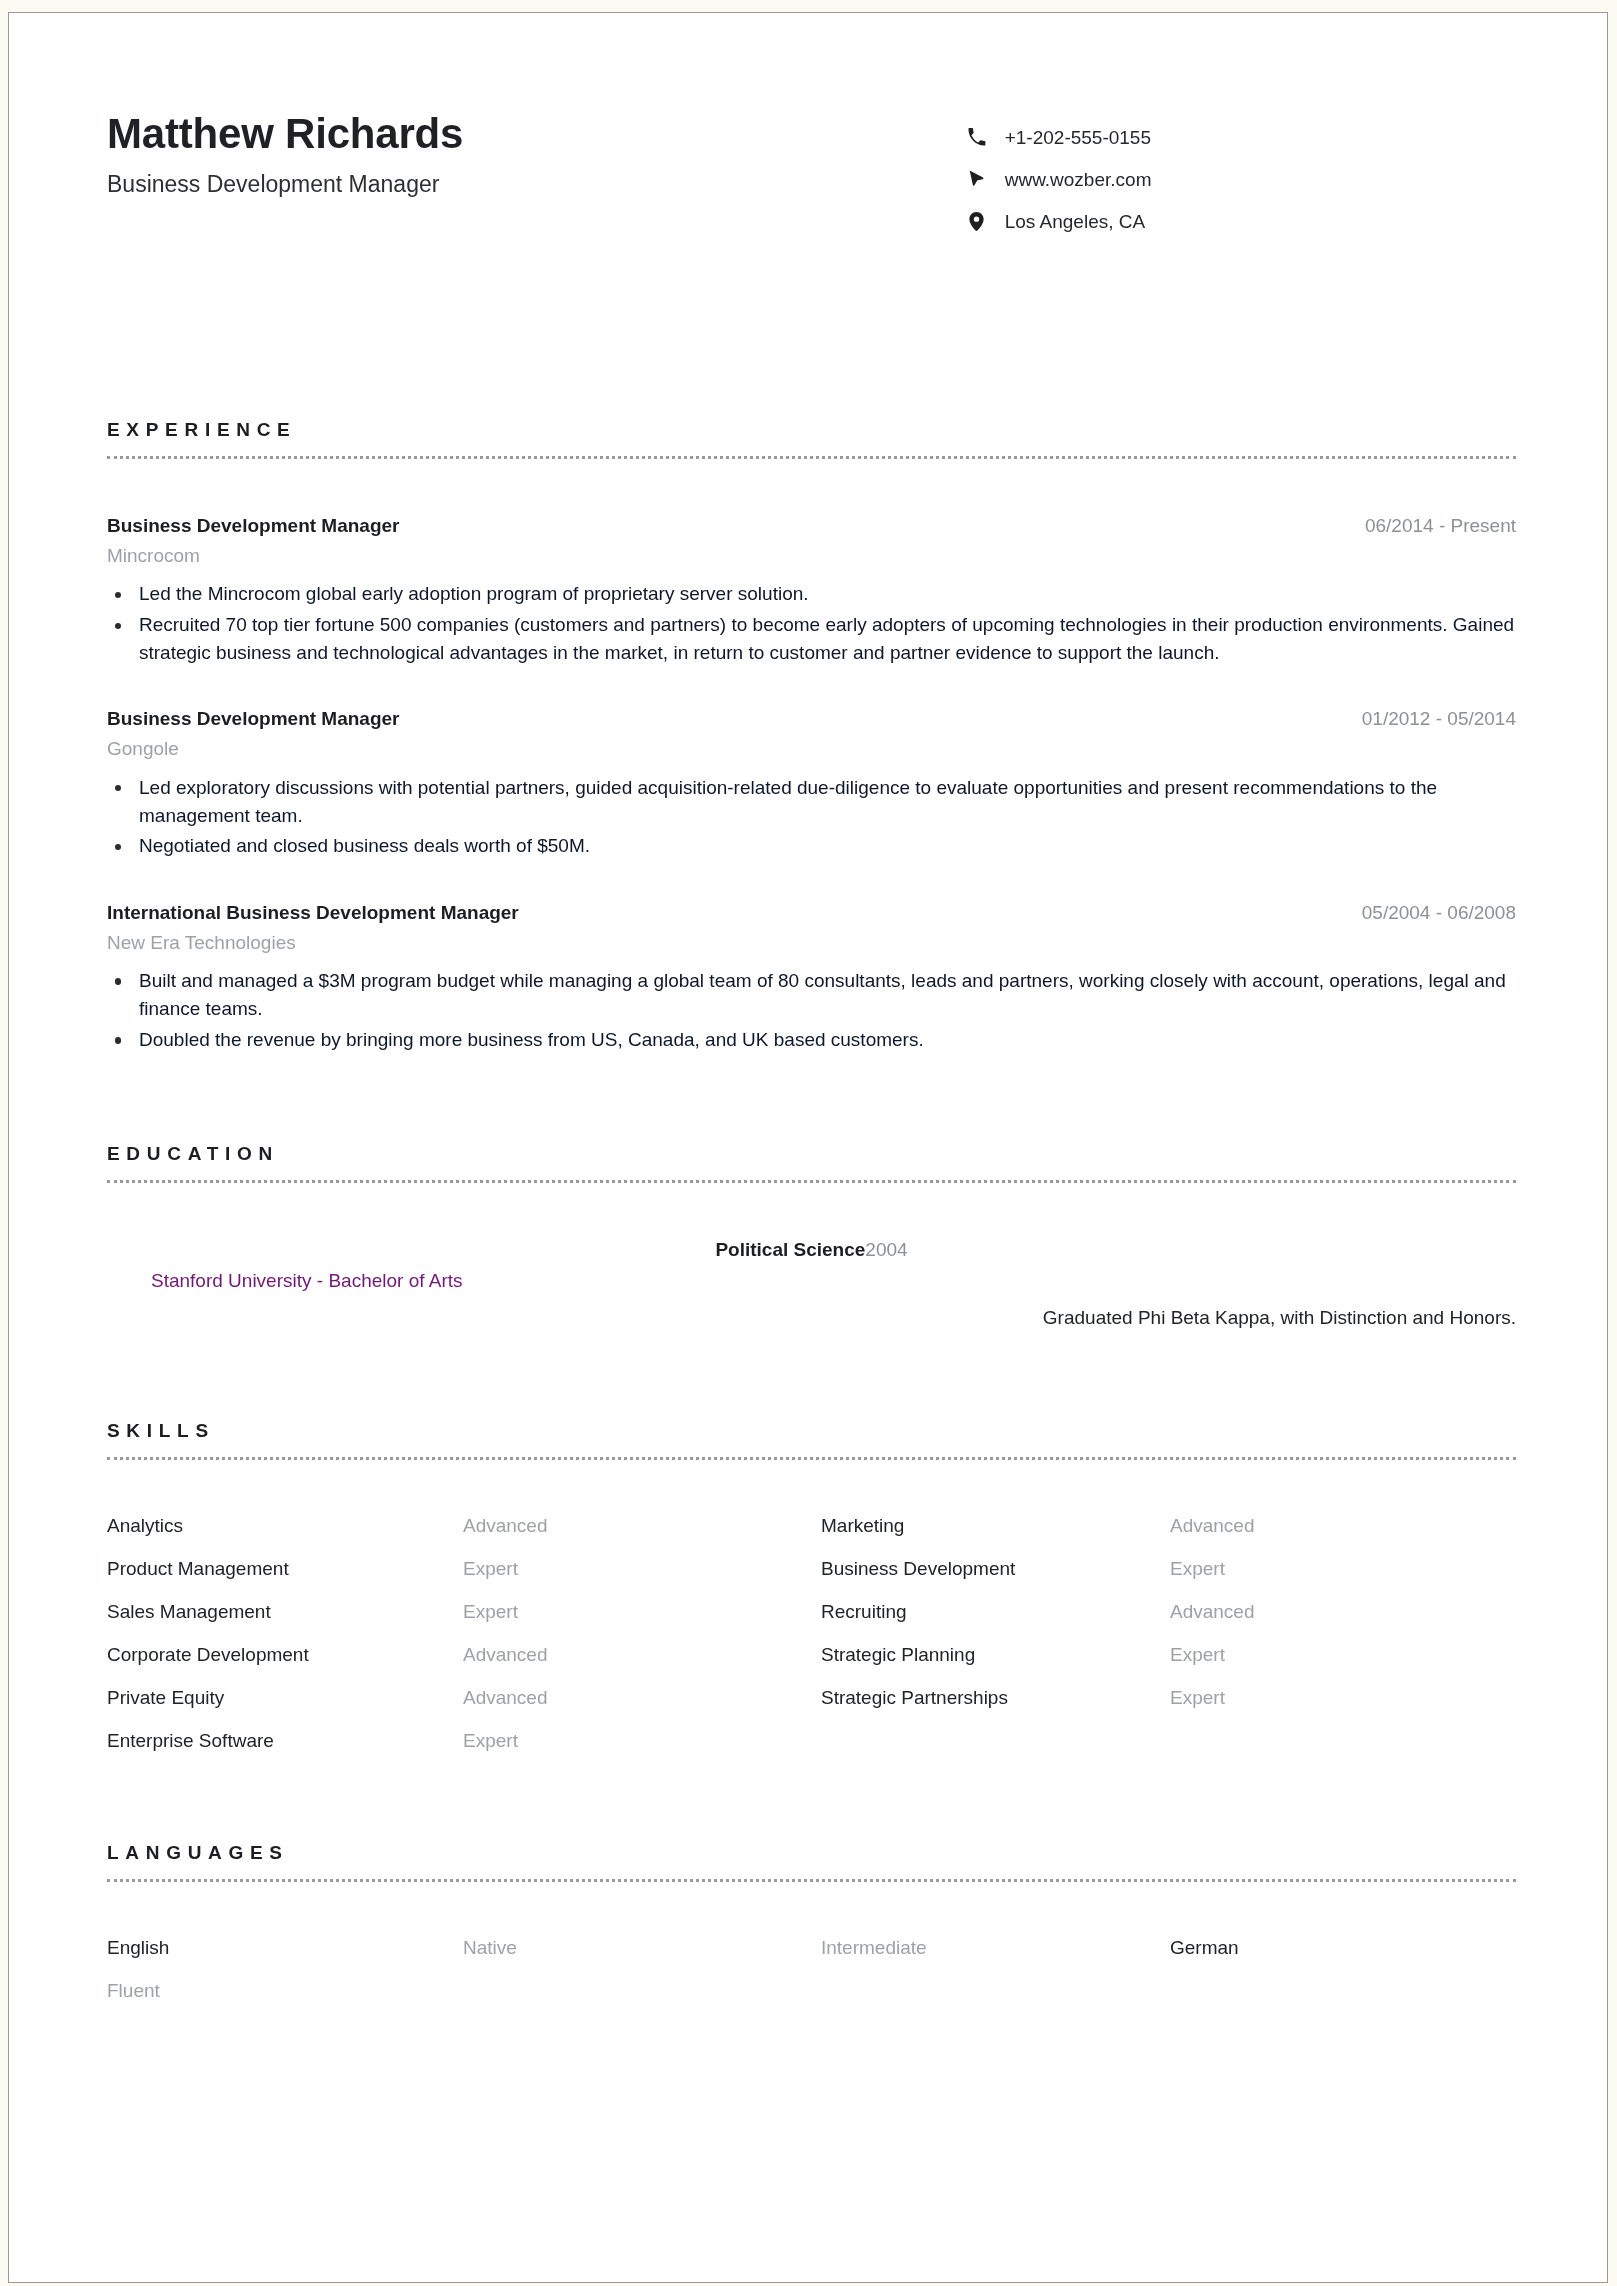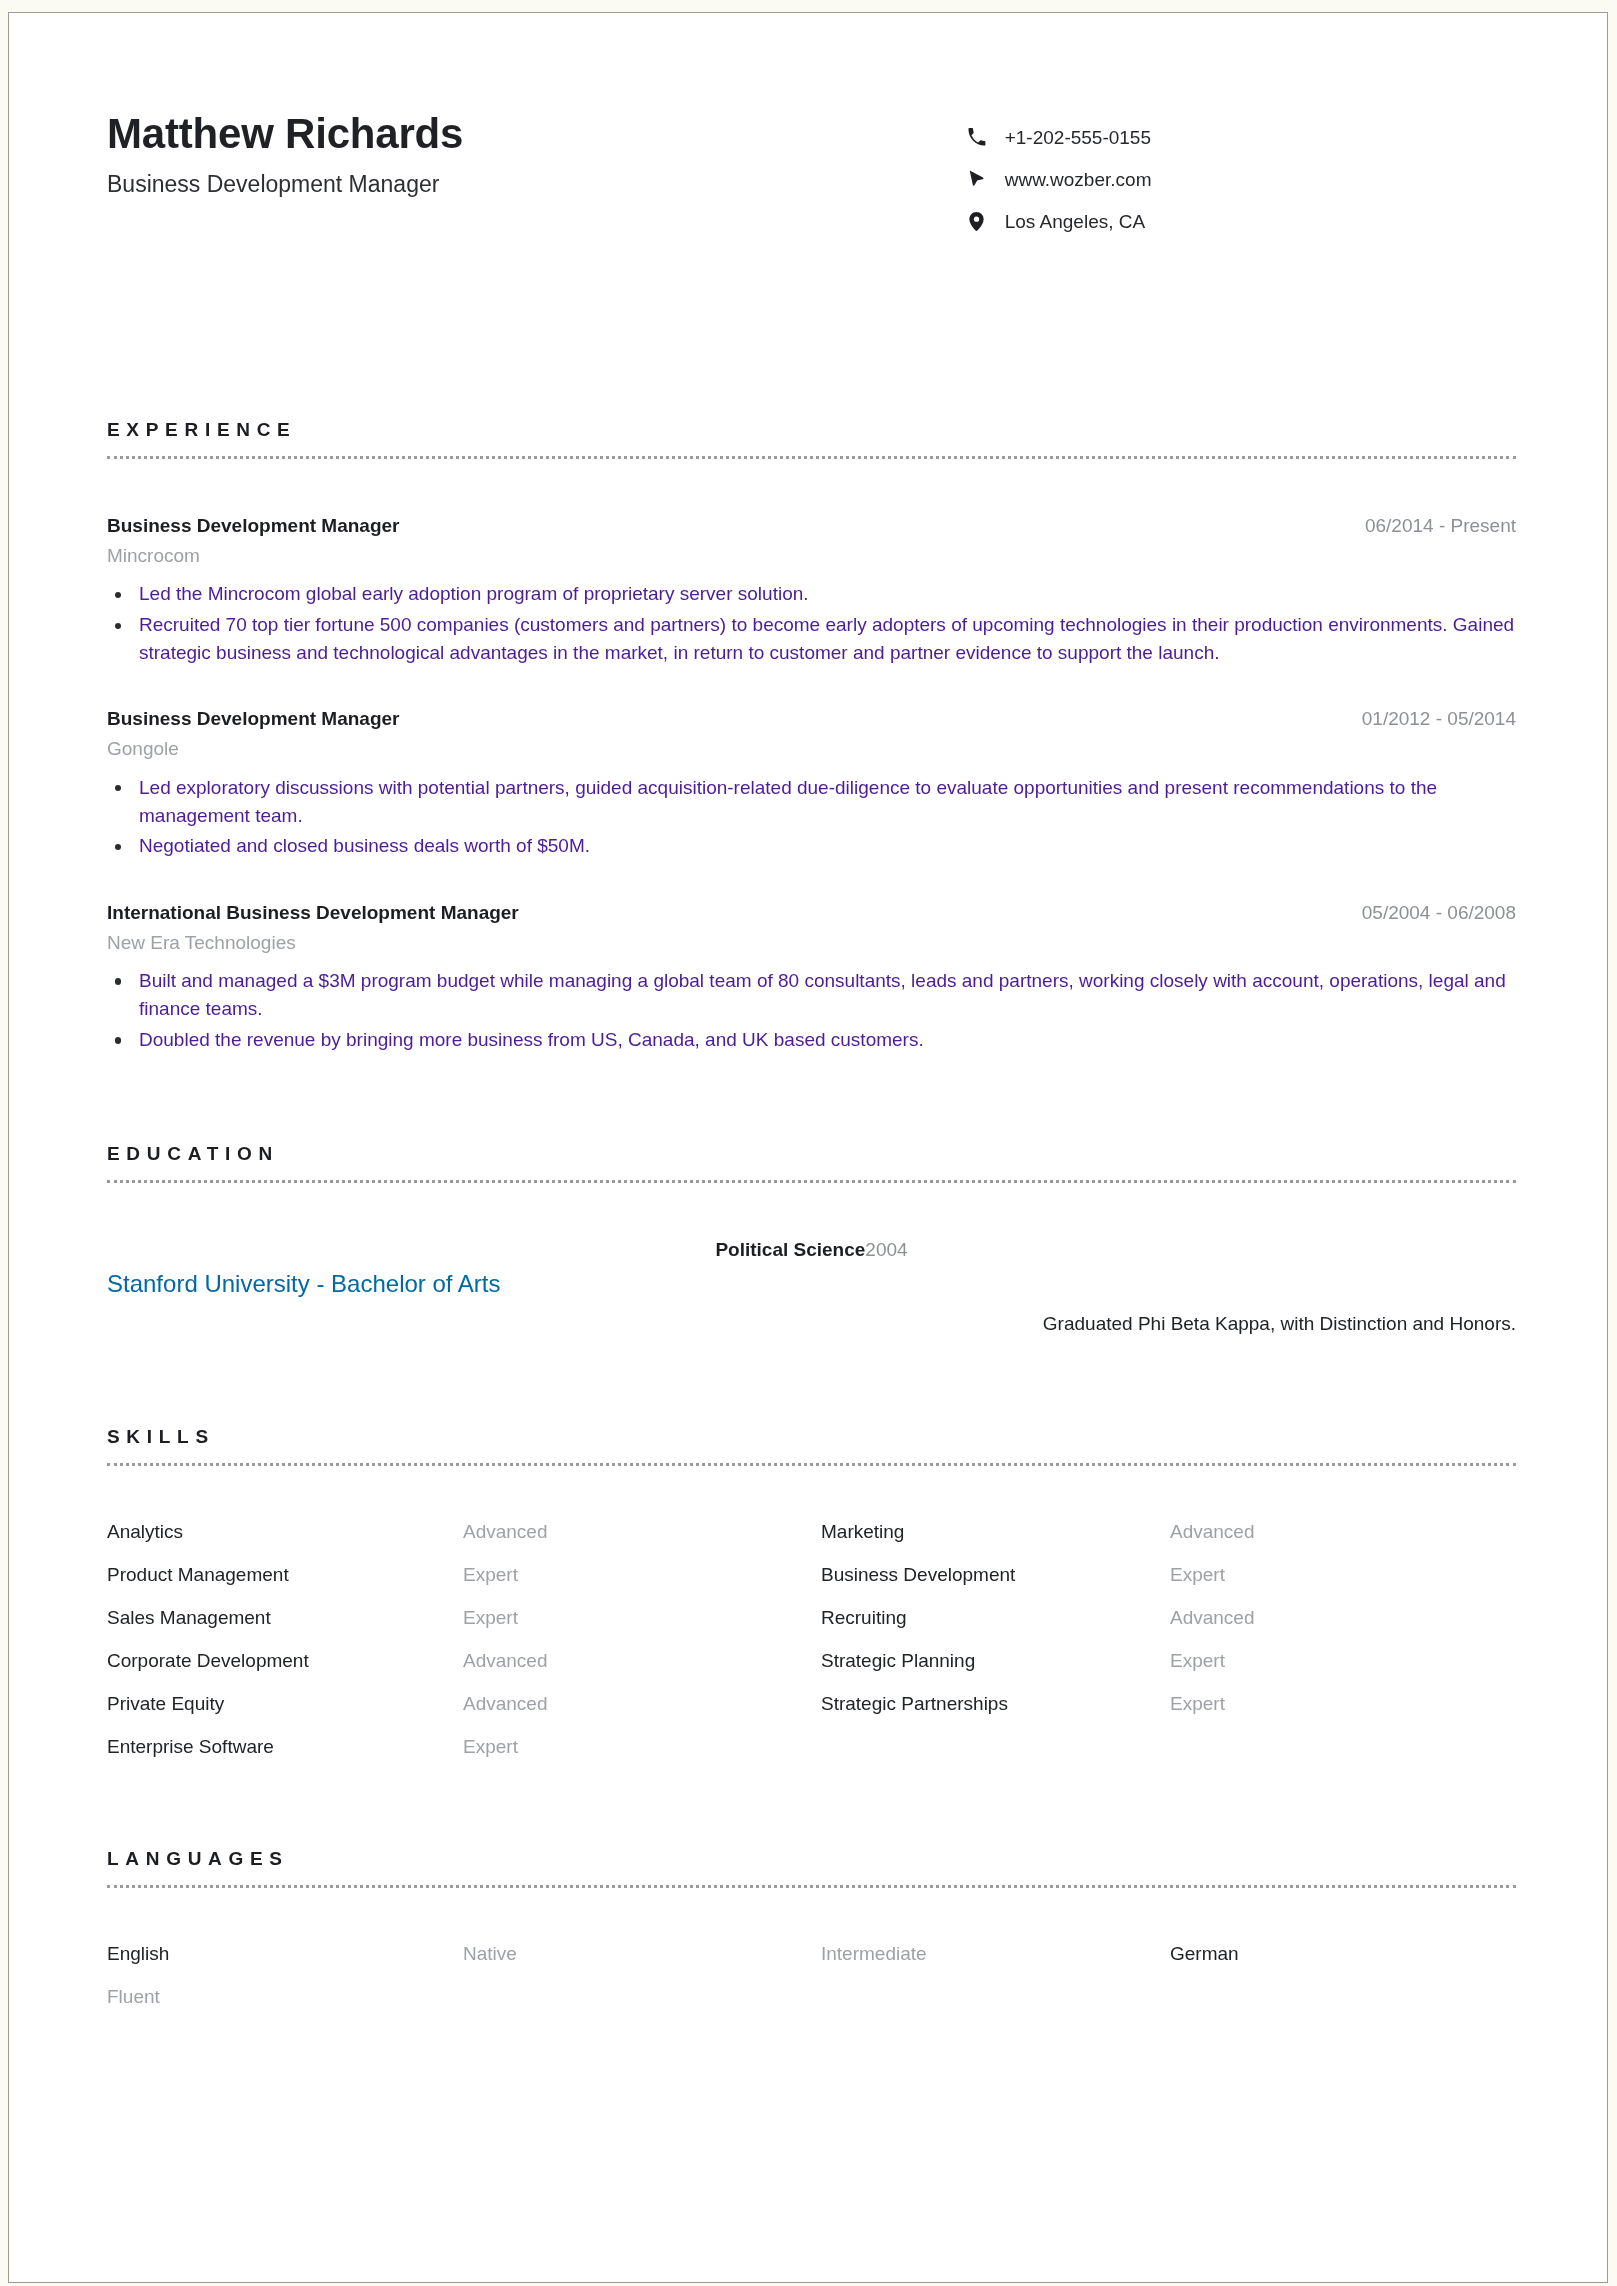--- a/index.html
+++ b/index.html
@@ -151,21 +151,21 @@
   }
   .bullets {
     list-style: none;
     margin: 12.5px 0 0 0;
     padding: 0;
   }
   .bullets li {
     position: relative;
     padding-left: 32px;
     font-size: 19px;
-    color: #4c1d95;
+    color: #0f172a;
     line-height: 1.48;
     margin-bottom: 2.7px;
   }
   .bullets li::before {
     content: "";
     position: absolute;
     left: 8px;
     top: 11.6px;
     width: 6.3px;
     height: 6.3px;
@@ -184,24 +184,25 @@
     font-weight: 700;
     color: #1c1e21;
     line-height: 1.2;
   }
   .edu-year {
     font-size: 19px;
     color: #8d9094;
     line-height: 1.2;
   }
   .edu-school {
-    font-size: 24px;
-    color: #0369a1;
+    font-size: 19px;
+    color: #701a75;
     margin-top: 8px;
     line-height: 1.2;
+    margin-left: 44px;
   }
   .edu-note {
     font-size: 19px;
     color: #212427;
     margin-top: 13.4px;
     line-height: 1.3;
     text-align: right;
   }
 
   

